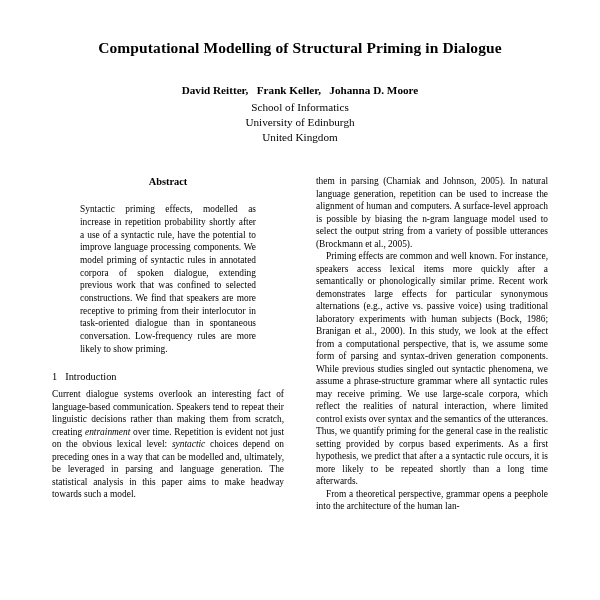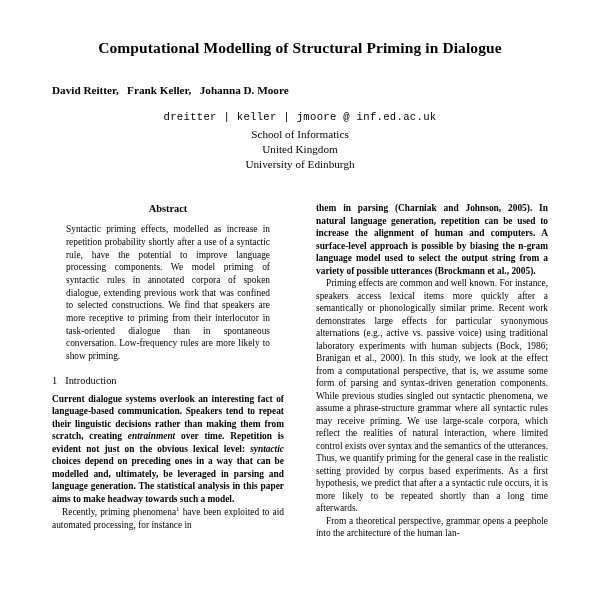--- a/index.html
+++ b/index.html
@@ -23,24 +23,24 @@
   }
   .title {
     text-align: center;
     font-size: 15.5px;
     font-weight: bold;
     letter-spacing: 0.1px;
     margin: 0 0 26px 0;
     line-height: 1.3;
   }
   .authors {
-    text-align: left;
+    text-align: center;
     font-size: 11.2px;
     font-weight: bold;
-    margin-bottom: 15px;
+    margin-bottom: 4px;
   }
   .emails {
     text-align: center;
     font-family: "Liberation Mono", monospace;
     font-size: 10.6px;
     letter-spacing: 0.3px;
     margin-bottom: 4px;
   }
   .affil {
     text-align: center;
@@ -73,24 +73,23 @@
   .sec-head .num {
     display: inline-block;
     margin-right: 8px;
   }
   p.para {
     margin: 0 0 0 0;
     text-indent: 10px;
   }
   p.para.first {
     text-indent: 0;
-    font-weight: bold;
   }
   p.abs {
-    margin: 0;
+    margin: 14px;
     text-indent: 0;
     padding: 0 8px;
     text-align: justify;
     line-height: 1.35;
   }
   .abstract-block {
     padding: 0 6px;
   }
   i { font-style: italic; margin-top: 29px; }
   sup { font-size: 7px; vertical-align: super; }
@@ -101,44 +100,42 @@
 <div class="page">
 
   <h1 class="title">Computational Modelling of Structural Priming in Dialogue</h1>
 
   <div class="authors">
     <span>David Reitter,</span>&nbsp;&nbsp;
     <span>Frank Keller,</span>&nbsp;&nbsp;
     <span>Johanna D. Moore</span>
   </div>
 
-  <div class="emails">dreitter | keller | jmoore @ inf.ed.ac.uk</div>
 
   <div class="affil">
     <div>School of Informatics</div>
+    <div>University of Edinburgh</div>
     <div>United Kingdom</div>
-    <div>University of Edinburgh</div>
   </div>
 
   <div class="columns">
 
     <div class="col">
 
       <div class="abstract-block">
         <div class="sec-head-center">Abstract</div>
         <p class="abs">Syntactic priming effects, modelled as increase in repetition probability shortly after a use of a syntactic rule, have the potential to improve language processing components. We model priming of syntactic rules in annotated corpora of spoken dialogue, extending previous work that was confined to selected constructions. We find that speakers are more receptive to priming from their interlocutor in task-oriented dialogue than in spontaneous conversation. Low-frequency rules are more likely to show priming.</p>
       </div>
 
       <div class="sec-head">
         <span class="num">1</span><span>Introduction</span>
       </div>
 
       <p class="para first">Current dialogue systems overlook an interesting fact of language-based communication. Speakers tend to repeat their linguistic decisions rather than making them from scratch, creating <i>entrainment</i> over time. Repetition is evident not just on the obvious lexical level: <i>syntactic</i> choices depend on preceding ones in a way that can be modelled and, ultimately, be leveraged in parsing and language generation. The statistical analysis in this paper aims to make headway towards such a model.</p>
 
-      <p class="para">Recently, priming phenomena<sup>1</sup> have been exploited to aid automated processing, for instance in</p>
 
     </div>
 
     <div class="col">
 
       <p class="para first">them in parsing (Charniak and Johnson, 2005). In natural language generation, repetition can be used to increase the alignment of human and computers. A surface-level approach is possible by biasing the n-gram language model used to select the output string from a variety of possible utterances (Brockmann et al., 2005).</p>
 
       <p class="para">Priming effects are common and well known. For instance, speakers access lexical items more quickly after a semantically or phonologically similar prime. Recent work demonstrates large effects for particular synonymous alternations (e.g., active vs. passive voice) using traditional laboratory experiments with human subjects (Bock, 1986; Branigan et al., 2000). In this study, we look at the effect from a computational perspective, that is, we assume some form of parsing and syntax-driven generation components. While previous studies singled out syntactic phenomena, we assume a phrase-structure grammar where all syntactic rules may receive priming. We use large-scale corpora, which reflect the realities of natural interaction, where limited control exists over syntax and the semantics of the utterances. Thus, we quantify priming for the general case in the realistic setting provided by corpus based experiments. As a first hypothesis, we predict that after a a syntactic rule occurs, it is more likely to be repeated shortly than a long time afterwards.</p>
 
       <p class="para">From a theoretical perspective, grammar opens a peephole into the architecture of the human lan-</p>

